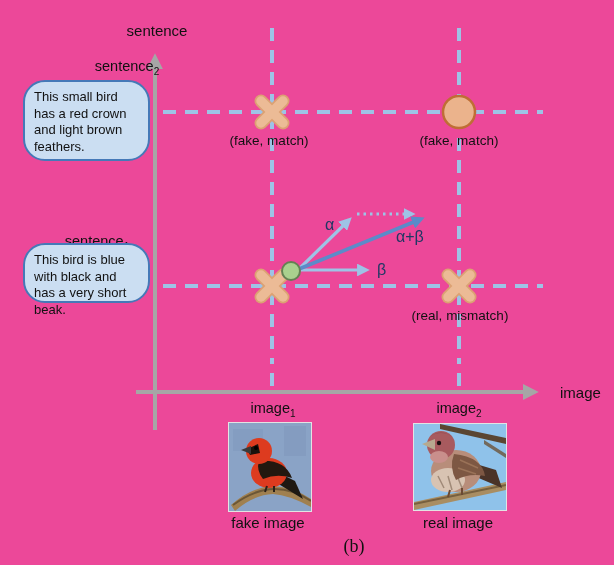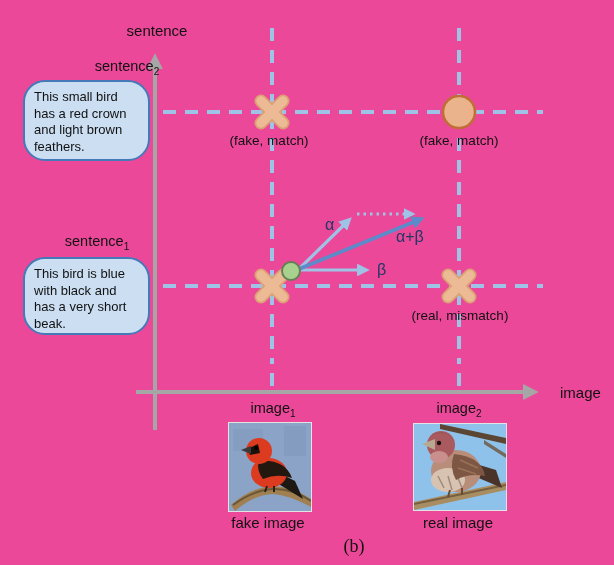--- a/index.html
+++ b/index.html
@@ -103,21 +103,21 @@
   <div class="lbl axis-label centered" style="left:157px;top:22px;">sentence</div>
   <div class="lbl axis-label" style="left:560px;top:384px;">image</div>
 
   <div class="lbl tick-label centered axis-side" style="left:95px;top:58px;margin-left:32px;"><span>sentence</span><sub>2</sub></div>
   <div class="sent-box" style="left:23px;top:80px;height:81px;">This small bird
 has a red crown
 and light brown
 feathers.</div>
 
   <div class="lbl tick-label centered axis-side" style="left:97px;top:233px;"><span>sentence</span><sub>1</sub></div>
-  <div class="sent-box" style="left:23px;top:257px;height:78px;">This bird is blue
+  <div class="sent-box" style="left:23px;top:243px;height:60px;">This bird is blue
 with black and
 has a very short
 beak.</div>
 
   <div class="lbl pt-label centered" style="left:269px;top:133px;">(fake, match)</div>
   <div class="lbl pt-label centered" style="left:459px;top:133px;">(fake, match)</div>
   <div class="lbl pt-label centered" style="left:460px;top:308px;">(real, mismatch)</div>
 
   <div class="lbl greek" style="left:325px;top:216px;">α</div>
   <div class="lbl greek" style="left:377px;top:261px;">β</div>

